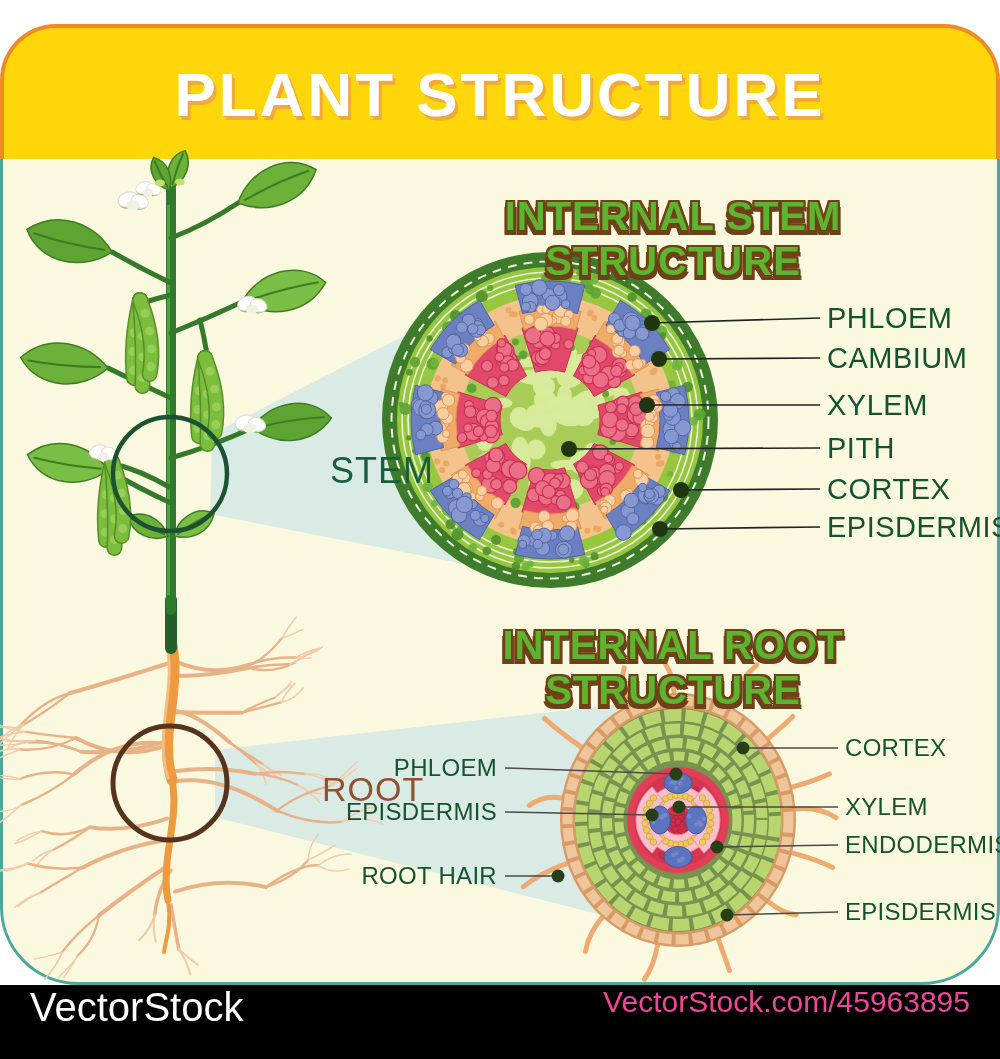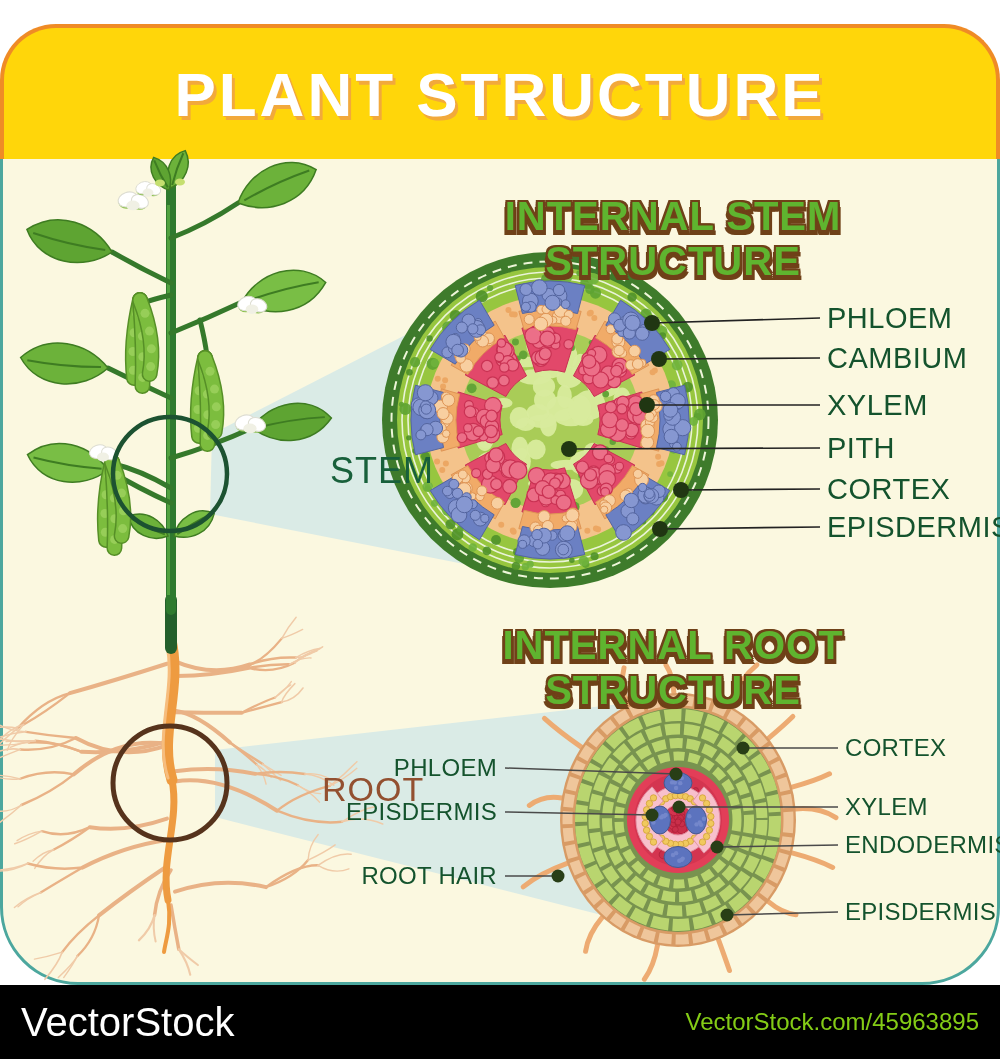--- a/index.html
+++ b/index.html
@@ -20,24 +20,24 @@
                      0 5px 0 #6F4118,3px 5px 0 #6F4118,-3px 5px 0 #6F4118;}
   .heading-stem{top:184px;margin-top:10px;}
   .heading-root{top:614px;margin-top:9px;}
   .lbl{position:absolute;transform:translateY(-50%);white-space:nowrap;color:#14532d;}
   .stem-lbl{left:827px;font-size:29px;letter-spacing:0.5px;}
   .root-lbl-r{left:845px;font-size:24px;letter-spacing:0.3px;}
   .root-lbl-l{right:503px;font-size:24px;letter-spacing:0.3px;}
   .caption-stem{left:330px;top:471px;font-size:36px;color:#18603B;letter-spacing:1px;}
   .caption-root{left:322px;top:789px;font-size:34px;color:#935030;letter-spacing:1px;}
   .footer{position:absolute;left:0;bottom:0;width:1000px;height:74px;background:#000000;
-          display:flex;align-items:center;justify-content:space-between;
-          padding:0 21px;box-sizing:border-box;}
+          display:flex;justify-content:space-between;
+          padding:0 30px;box-sizing:border-box;}
   .brand{color:#ffffff;font-size:40px;}
-  .url{color:#84cc16;font-size:24px;}
+  .url{color:#ec4899;font-size:30px;}
 </style>
 </head>
 <body>
 
 <div class="stage">
 
   <div class="card"></div>
 
   <div class="banner">
     <div class="title">PLANT STRUCTURE</div>

